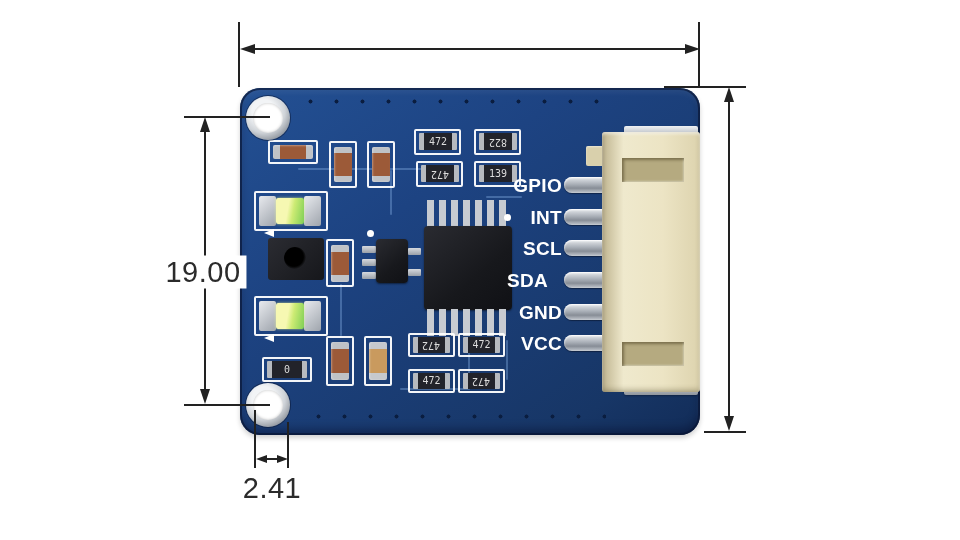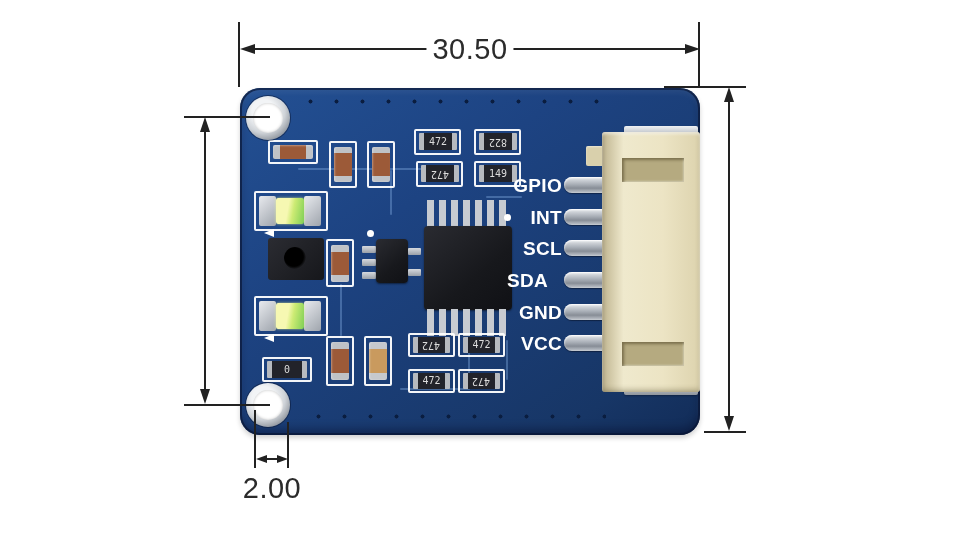--- a/index.html
+++ b/index.html
@@ -101,21 +101,21 @@
     <div class="sk" style="left:176px;top:73px;width:47px;height:26px"></div>
     <div class="res rot" style="left:181px;top:77px;width:38px;height:17px">
         <span>472</span>
       </div>
     <div class="sk" style="left:234px;top:41px;width:47px;height:26px"></div>
     <div class="res rot" style="left:239px;top:45px;width:38px;height:17px">
         <span>822</span>
       </div>
     <div class="sk" style="left:234px;top:73px;width:47px;height:26px"></div>
     <div class="res" style="left:239px;top:77px;width:38px;height:17px">
-        <span>149</span>
+        <span>139</span>
       </div>
 
     <div class="sk" style="left:14px;top:103px;width:74px;height:40px"></div>
     <div class="led-pad" style="left:19px;top:108px;width:17px;height:30px"></div>
     <div class="led-pad" style="left:64px;top:108px;width:17px;height:30px"></div>
     <div class="led-body" style="left:36px;top:110px;width:28px;height:26px"></div>
     <div class="skarr" style="left:20px;top:141px"></div>
 
     <div class="sensor" style="left:28px;top:150px;width:56px;height:42px">
       <div class="sensor-eye" style="left:16px;top:9px;width:22px;height:22px"></div>
@@ -196,34 +196,34 @@
     <div class="hole-outer" style="left:6px;top:295px">
         <div class="hole-inner"></div>
       </div>
   </div>
 
   <div class="dln" style="left:238px;top:22px;width:2px;height:65px"></div>
   <div class="dln" style="left:698px;top:22px;width:2px;height:65px"></div>
   <div class="dln" style="left:252px;top:48px;width:434px;height:2px"></div>
   <div class="arr l" style="left:240px;top:44px"></div>
   <div class="arr r" style="left:685px;top:44px"></div>
-  <span class="dim-text" style="left:470px;top:49px">30.50</span>
 
   <div class="dln" style="left:184px;top:116px;width:86px;height:2px"></div>
   <div class="dln" style="left:184px;top:404px;width:86px;height:2px"></div>
   <div class="dln" style="left:204px;top:124px;width:2px;height:274px"></div>
   <div class="arr u" style="left:200px;top:117px"></div>
   <div class="arr d" style="left:200px;top:389px"></div>
+  <span class="dim-text" style="left:203px;top:272px">19.00</span>
 
   <div class="dln" style="left:664px;top:86px;width:82px;height:2px"></div>
   <div class="dln" style="left:704px;top:431px;width:42px;height:2px"></div>
   <div class="dln" style="left:728px;top:94px;width:2px;height:330px"></div>
   <div class="arr u" style="left:724px;top:87px"></div>
   <div class="arr d" style="left:724px;top:416px"></div>
 
   <div class="dln" style="left:254px;top:410px;width:2px;height:58px"></div>
   <div class="dln" style="left:287px;top:422px;width:2px;height:46px"></div>
   <div class="dln" style="left:263px;top:458px;width:18px;height:2px"></div>
   <div class="arr sl" style="left:256px;top:455px"></div>
   <div class="arr sr" style="left:277px;top:455px"></div>
-  <span class="dim-text" style="left:272px;top:488px">2.00</span>
+  <span class="dim-text" style="left:272px;top:488px">2.41</span>
 
 </div>
 
 </body></html>

